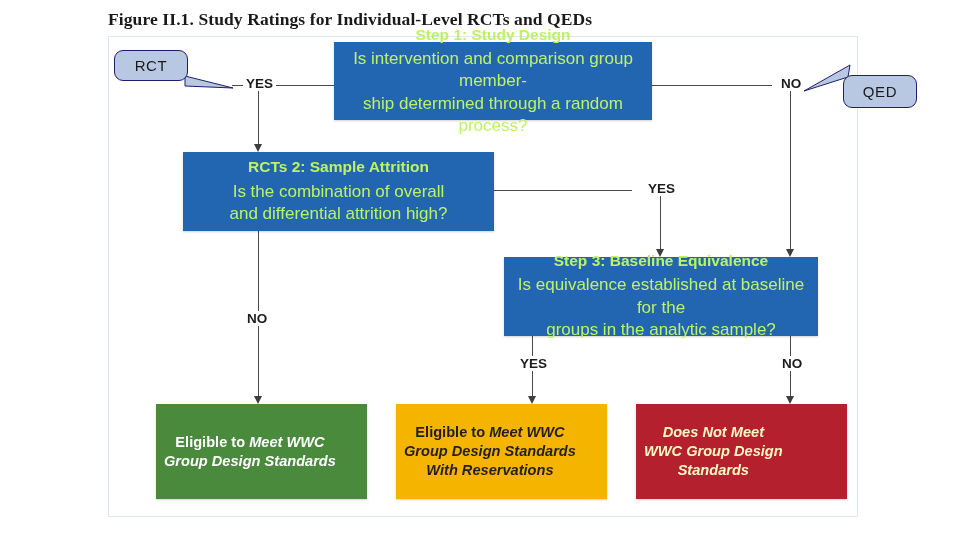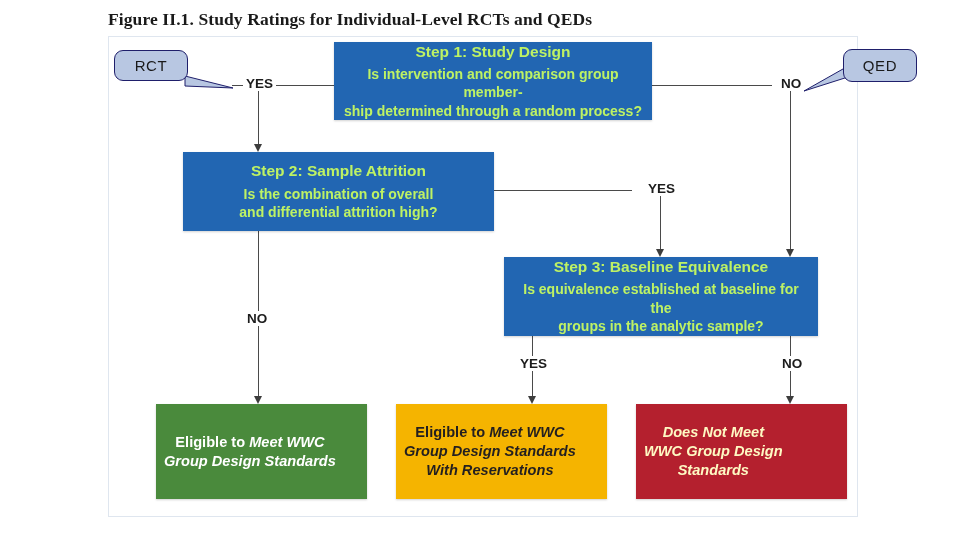--- a/index.html
+++ b/index.html
@@ -55,23 +55,22 @@
     box-shadow: 0 1px 2px rgba(0,0,0,0.18);
   }
   .step-title {
     font-weight: bold;
     font-size: 15.5px;
     line-height: 1.3;
     margin-bottom: 3px;
     white-space: nowrap;
   }
   .step-question {
-    font-size: 14px;
+    font-size: 17px;
     line-height: 1.32;
-    font-weight: bold;
   }
 
   #step1-box { left: 334px; top: 42px; width: 318px; height: 78px; }
   #step2-box { left: 183px; top: 152px; width: 311px; height: 79px; }
   #step3-box { left: 504px; top: 257px; width: 314px; height: 79px; }
 
   
   .outcome-box {
     position: absolute;
     box-sizing: border-box;
@@ -181,21 +180,21 @@
   <div class="edge-label" style="left:517px; top:356px;">YES</div>
   <div class="edge-label" style="left:779px; top:356px;">NO</div>
 
   <div class="step-box" id="step1-box" style="background:#2266b2;">
     <div class="step-title">Step 1: Study Design</div>
     <div class="step-question">Is intervention and comparison group member-</div>
     <div class="step-question">ship determined through a random process?</div>
   </div>
 
   <div class="step-box" id="step2-box" style="background:#2266b2;">
-    <div class="step-title">Step 2: Sample Attrition</div>
+    <div class="step-title">RCTs 2: Sample Attrition</div>
     <div class="step-question">Is the combination of overall</div>
     <div class="step-question">and differential attrition high?</div>
   </div>
 
   <div class="step-box" id="step3-box" style="background:#2266b2;">
     <div class="step-title">Step 3: Baseline Equivalence</div>
     <div class="step-question">Is equivalence established at baseline for the</div>
     <div class="step-question">groups in the analytic sample?</div>
   </div>
 
@@ -225,17 +224,17 @@
   <svg class="callout-tail" id="callout-rct-tail" viewBox="0 0 48 24">
     <polygon points="0,2 48,14 0,12" fill="#b8c7e2" stroke="#1f1f6b" stroke-width="1"></polygon>
   </svg>
   <div class="callout" id="callout-rct" style="background: rgb(184, 199, 226); border-color: rgb(31, 31, 107);">
     <span>RCT</span>
   </div>
 
   <svg class="callout-tail" id="callout-qed-tail" viewBox="0 0 46 30">
     <polygon points="46,2 0,28 44,14" fill="#b8c7e2" stroke="#1f1f6b" stroke-width="1"></polygon>
   </svg>
-  <div class="callout" id="callout-qed" style="background: rgb(184, 199, 226); border-color: rgb(31, 31, 107);">
+  <div class="callout" id="callout-qed" style="background: rgb(184, 199, 226); border-color: rgb(31, 31, 107); margin-top: 26px;">
     <span>QED</span>
   </div>
 
 </div>
 
 </body></html>

